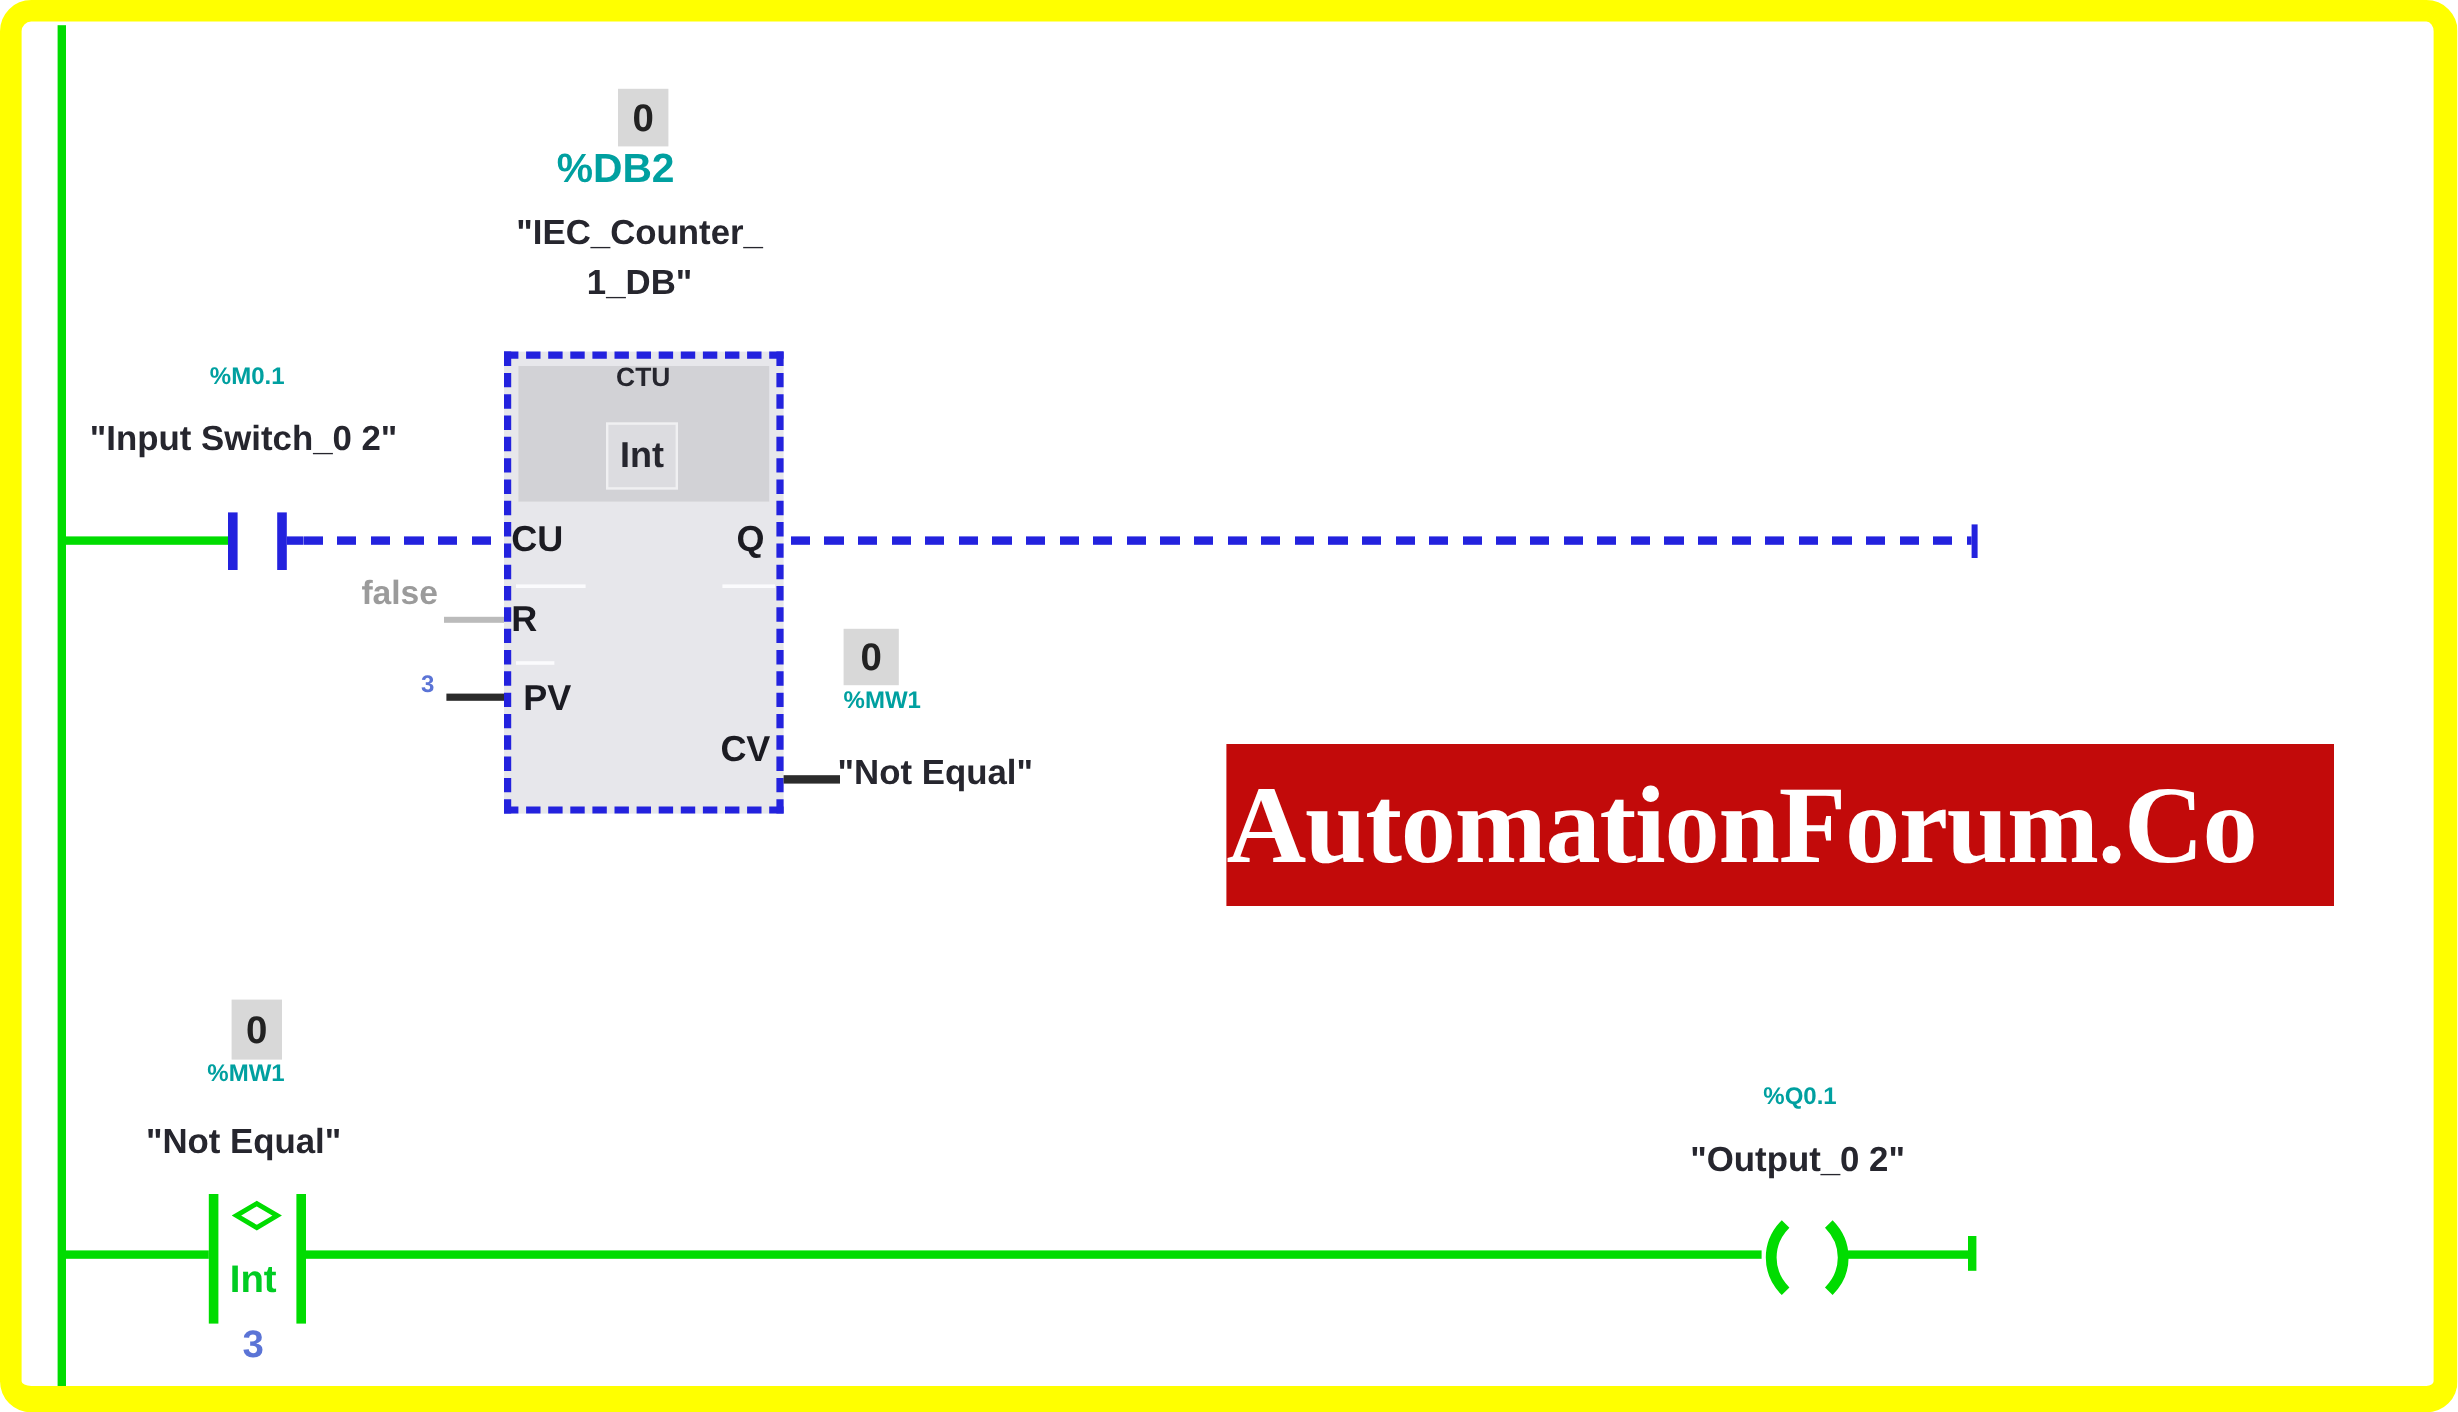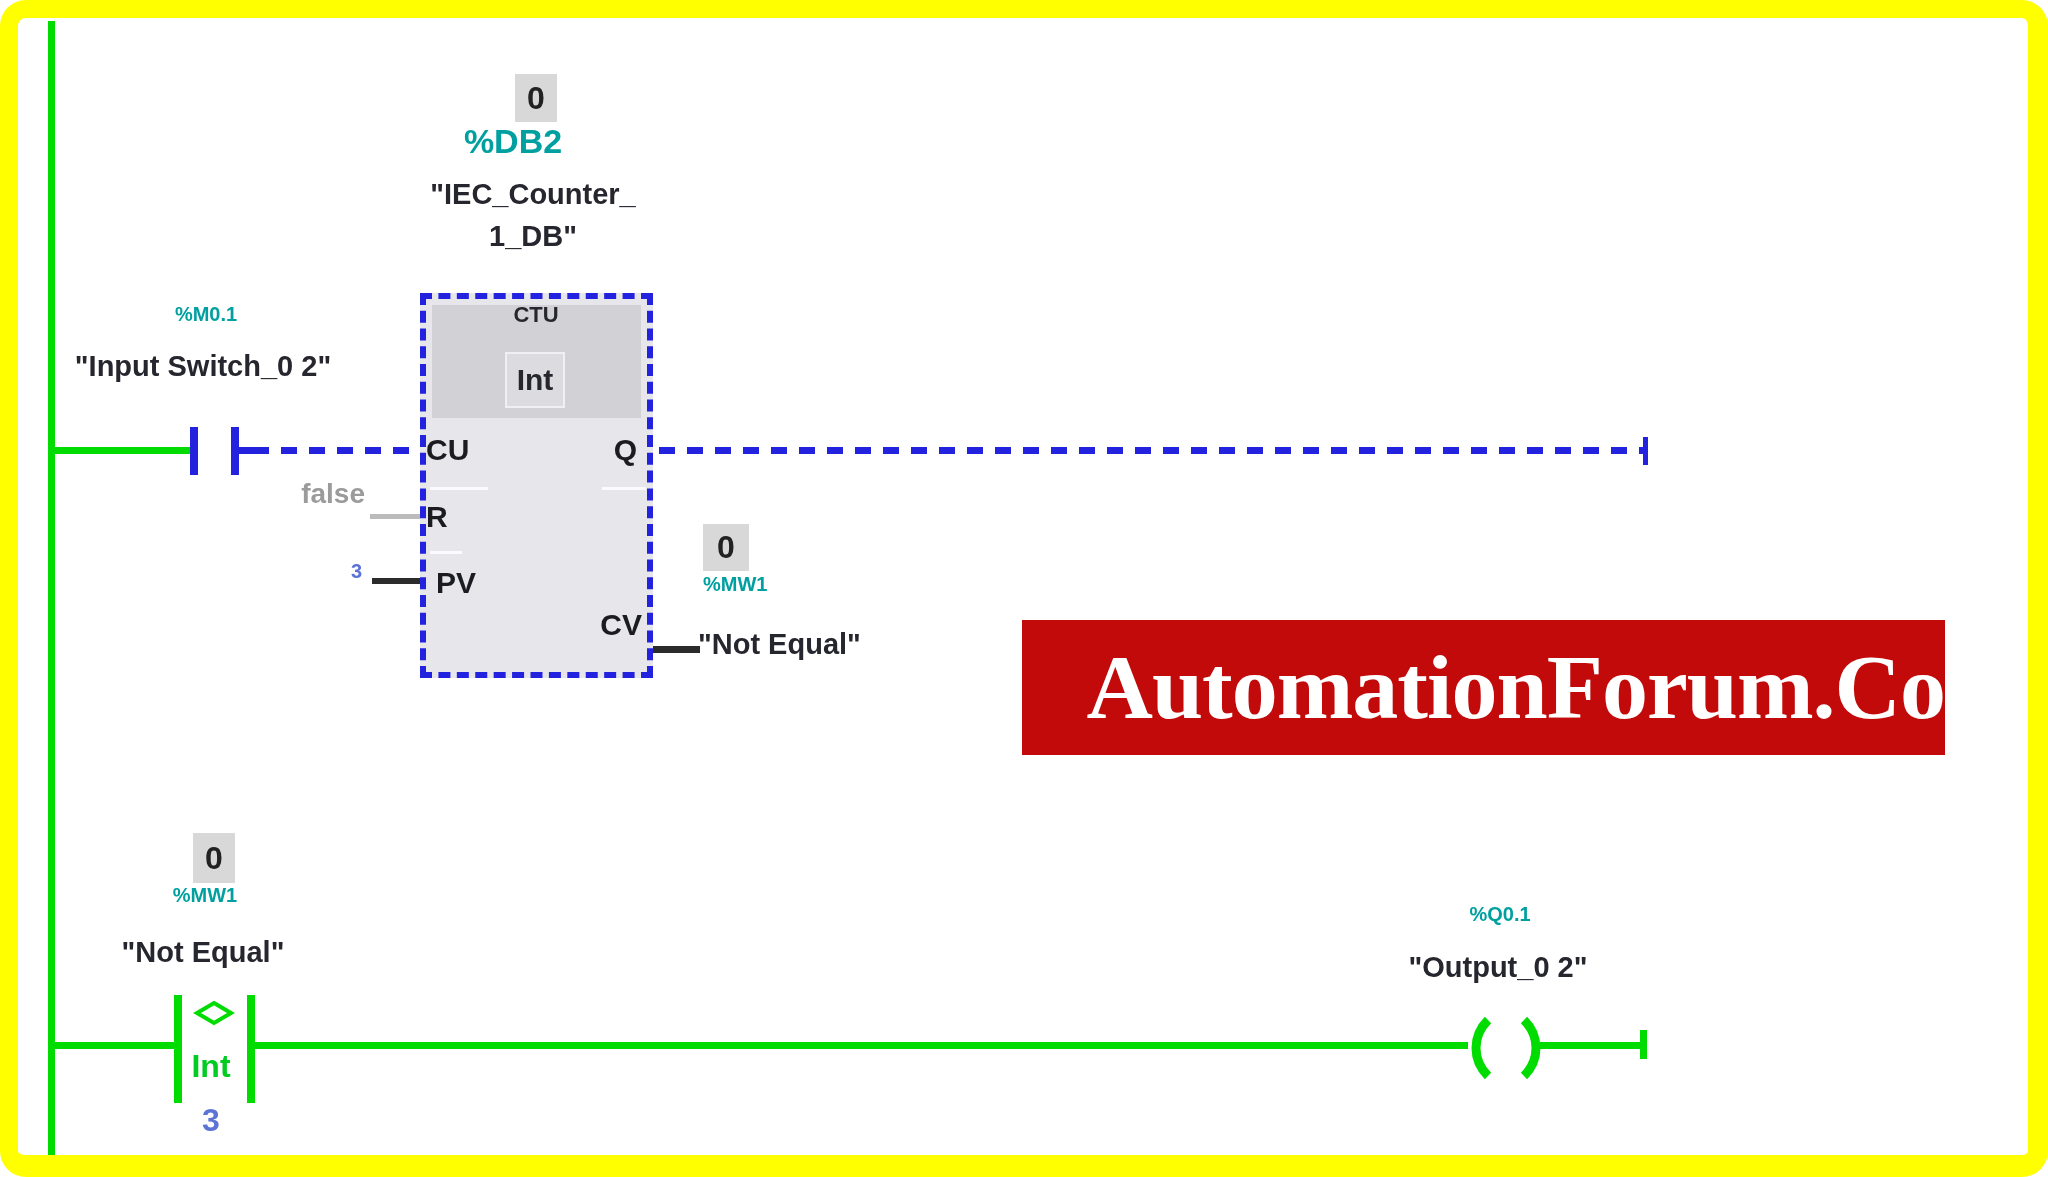--- a/index.html
+++ b/index.html
@@ -54,21 +54,21 @@
     line-height:52px;
   }
   .pin{font-weight:700;font-size:30px;color:#1B1B22;white-space:nowrap;}
   .sep{background:#FBFBFD;}
   .banner{
     background:var(--red);
     color:#fff;
     font-family:"Liberation Serif",serif;
     font-weight:700;
     font-size:92px;
-    text-align:right;
+    text-align:left;
     line-height:135px;
     letter-spacing:-1px;
     white-space:nowrap;
   }
 </style>
 </head>
 <body>
 
 <div class="canvas">
 

